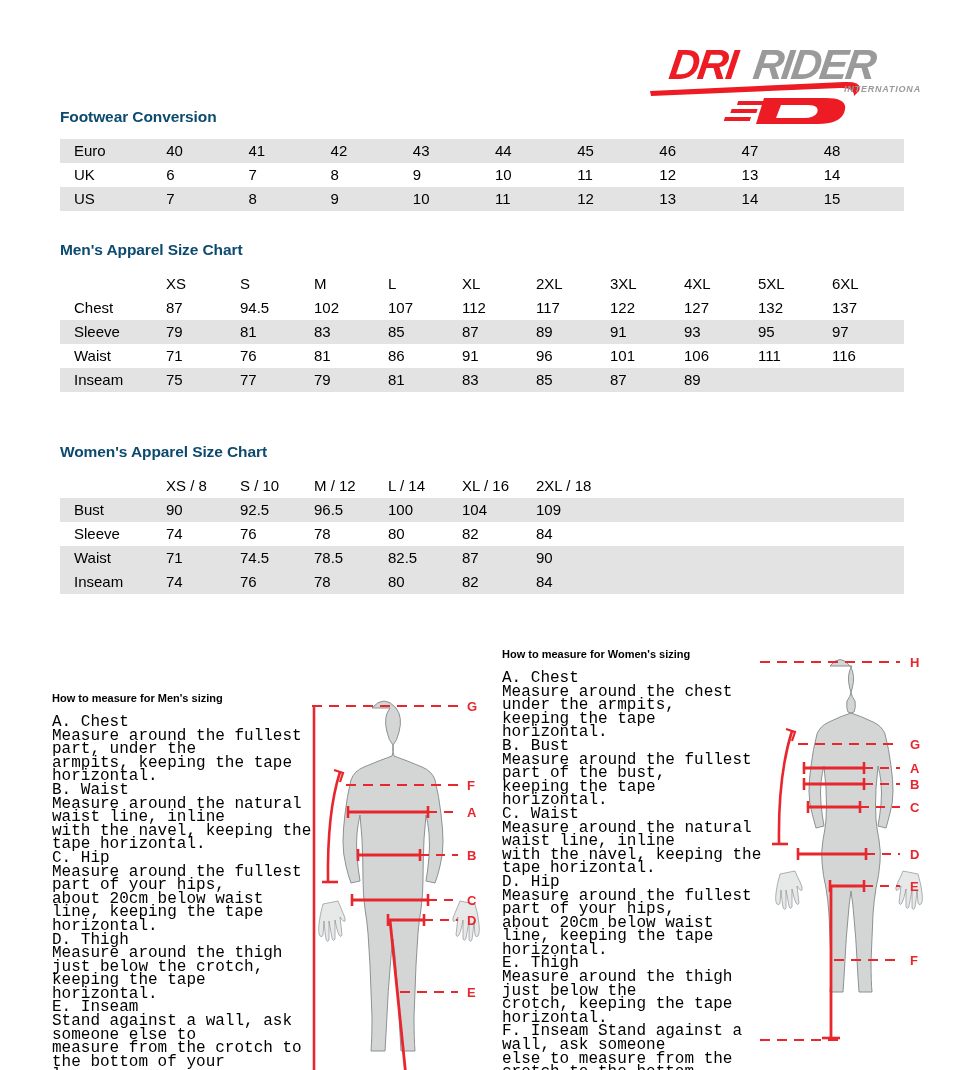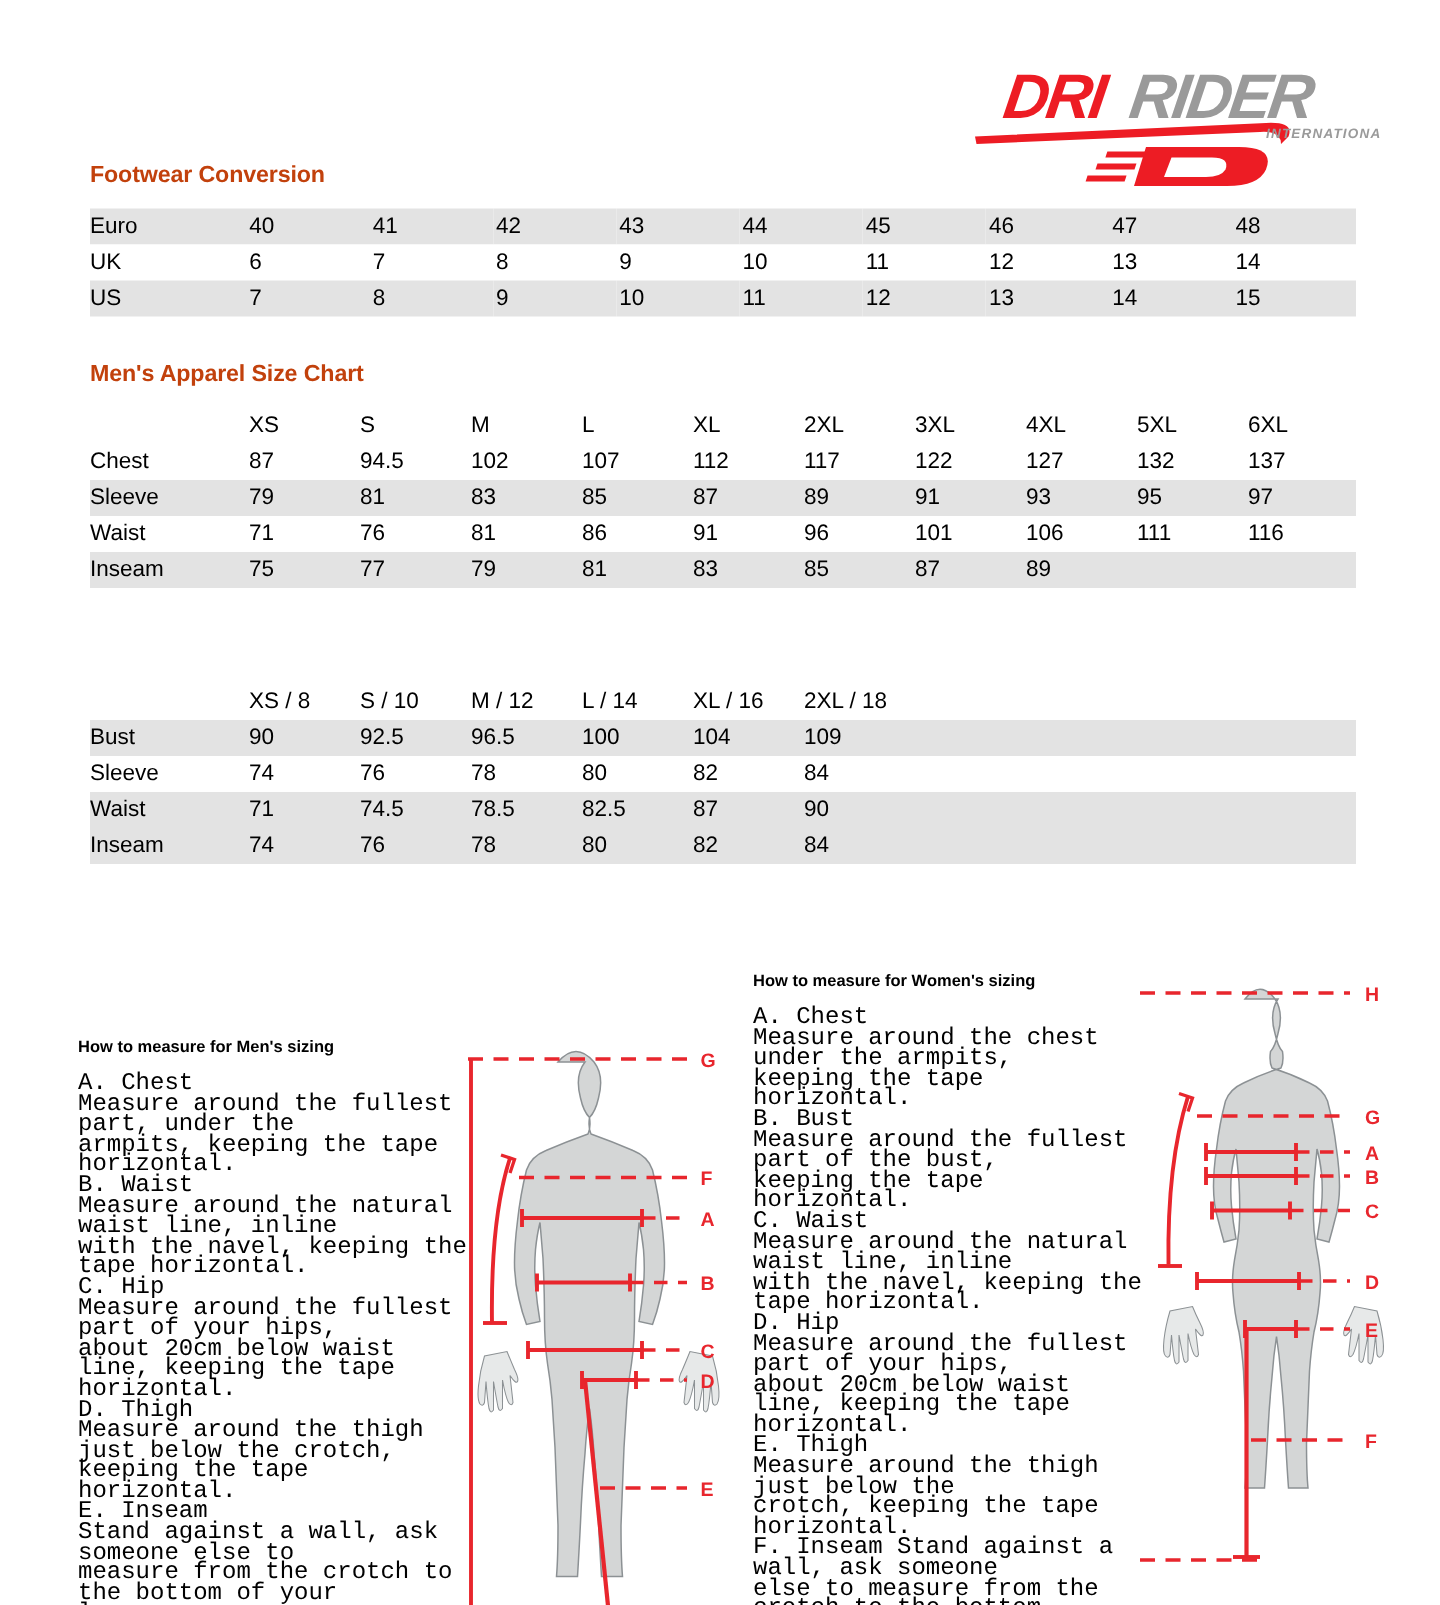--- a/index.html
+++ b/index.html
@@ -19,21 +19,21 @@
     position: absolute;
     top: 34px;
     left: 648px;
     width: 272px;
     height: 92px;
   }
   .logo-svg { display: block; width: 272px; height: 92px; }
 
   
   .sec-title {
-    color: #c2410c;
+    color: #0c4a6e;
     font-size: 15.5px;
     font-weight: bold;
     letter-spacing: -0.1px;
   }
 
   
   .sztable {
     border-collapse: collapse;
     width: 844px;
     table-layout: fixed;
@@ -44,21 +44,21 @@
     text-align: left;
     padding: 0;
     height: 24px;
     line-height: 24px;
     vertical-align: middle;
     white-space: nowrap;
   }
   .sztable tr.shade { background: #E3E3E3; }
   .sztable tr.plain { background: #ffffff; }
   .sztable tr.headrow { background: #ffffff; }
-  .sztable .rowlabel { }
+  .sztable .rowlabel { padding-left: 14px; }
   .sztable .hcell { padding-left: 2px; }
   .sztable .vcell { padding-left: 2px; }
 
   
   .col-label { width: 104px; }
 
   
   #footwear-section { position: absolute; left: 60px; top: 108px; width: 844px; }
   #mens-section     { position: absolute; left: 60px; top: 241px; width: 844px; }
   #womens-section   { position: absolute; left: 60px; top: 443px; width: 844px; }
@@ -246,20 +246,21 @@
           <td class="vcell">87</td>
           <td class="vcell">89</td>
           <td class="vcell"></td>
           <td class="vcell"></td>
         </tr>
       </tbody>
   </table>
 </div>
 
 <div id="womens-section">
+  <div class="sec-title">Women's Apparel Size Chart</div>
   <div class="table-gap"></div>
   <table class="sztable">
     <colgroup>
         <col class="col-label">
         <col span="6" style="width:74px">
         <col style="width:296px">
       </colgroup>
     <thead>
         <tr class="headrow">
           <th class="rowlabel"></th>

